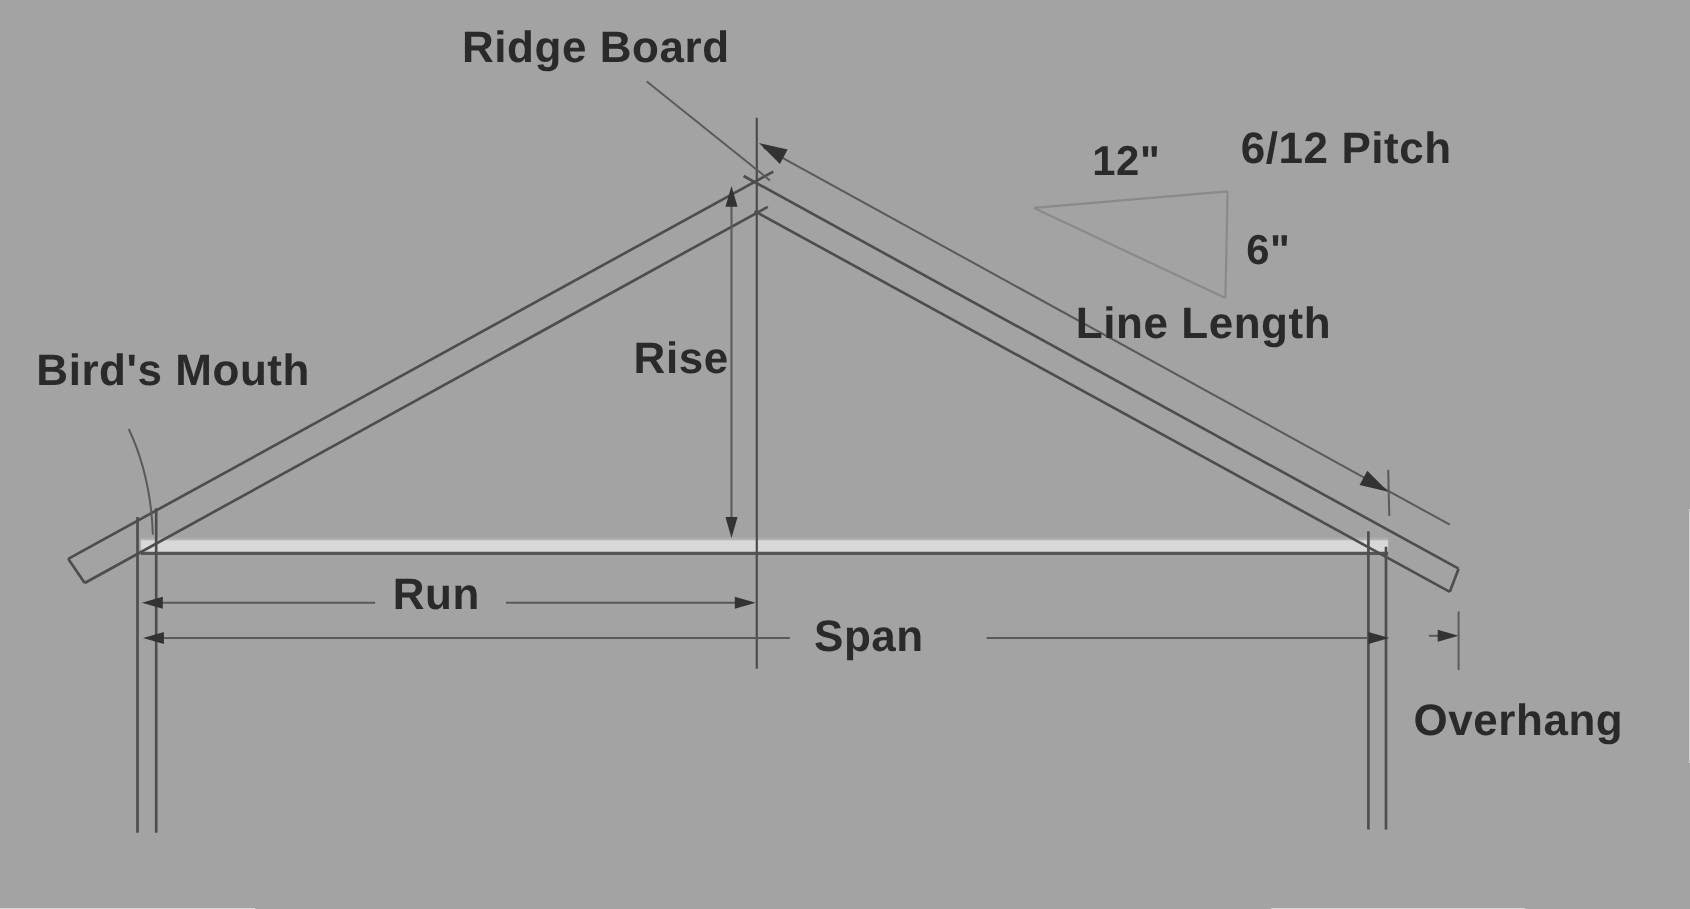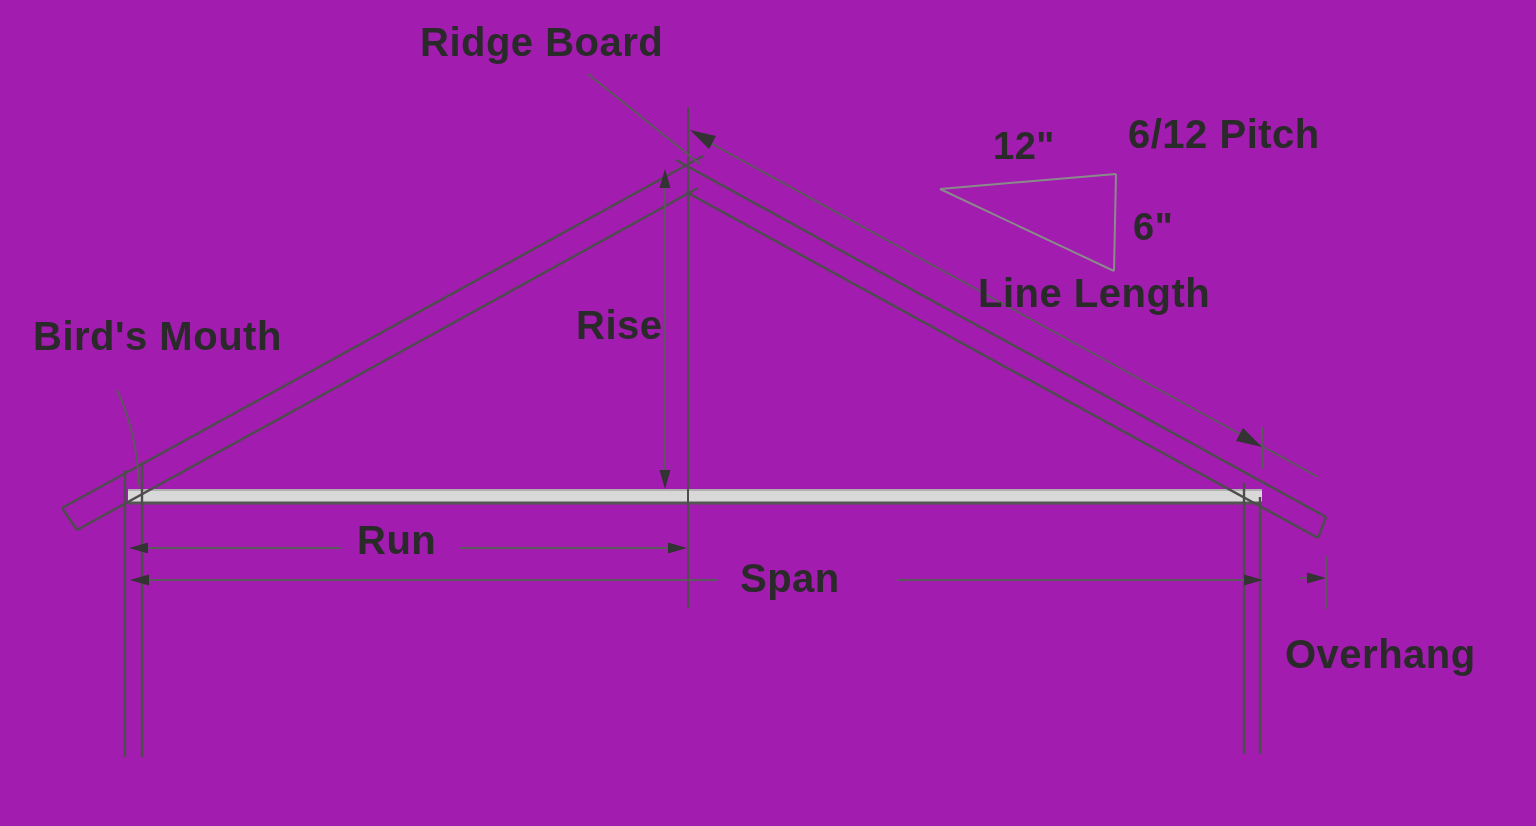--- a/index.html
+++ b/index.html
@@ -1,19 +1,19 @@
 <!DOCTYPE html>
 <html><head>
 <meta charset="utf-8">
 <style>
   html,body{margin:0;padding:0;background:#ffffff;}
   .canvas{
     position:relative;
     width:1536px;height:826px;
-    background:#a21caf;
+    background:#a3a3a3;
     overflow:hidden;
     font-family:"Liberation Sans", sans-serif;
   }
   svg{display:block;}
   .lbl{
     font-family:"Liberation Sans", sans-serif;
     font-weight:700;
     fill:#2a2a2a;
     font-size:40px;
     letter-spacing:0.5px;

